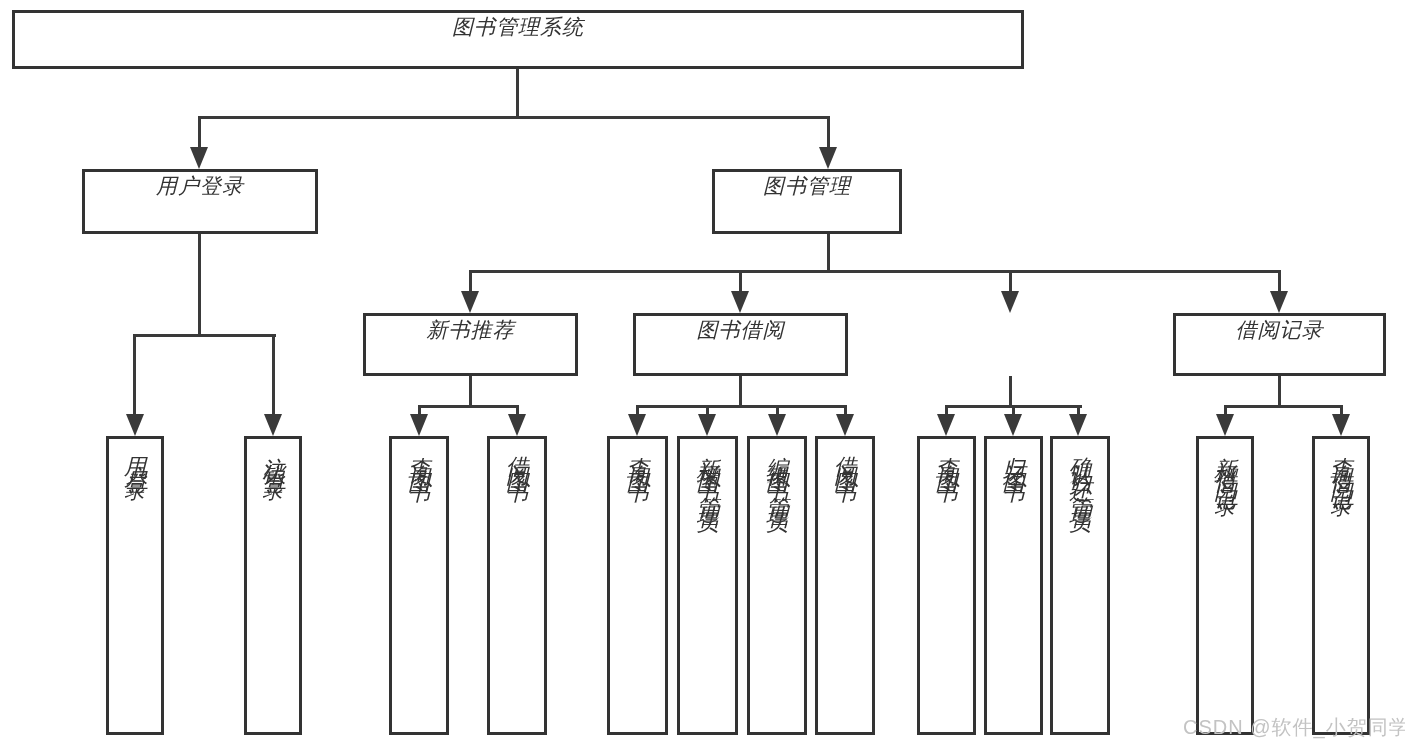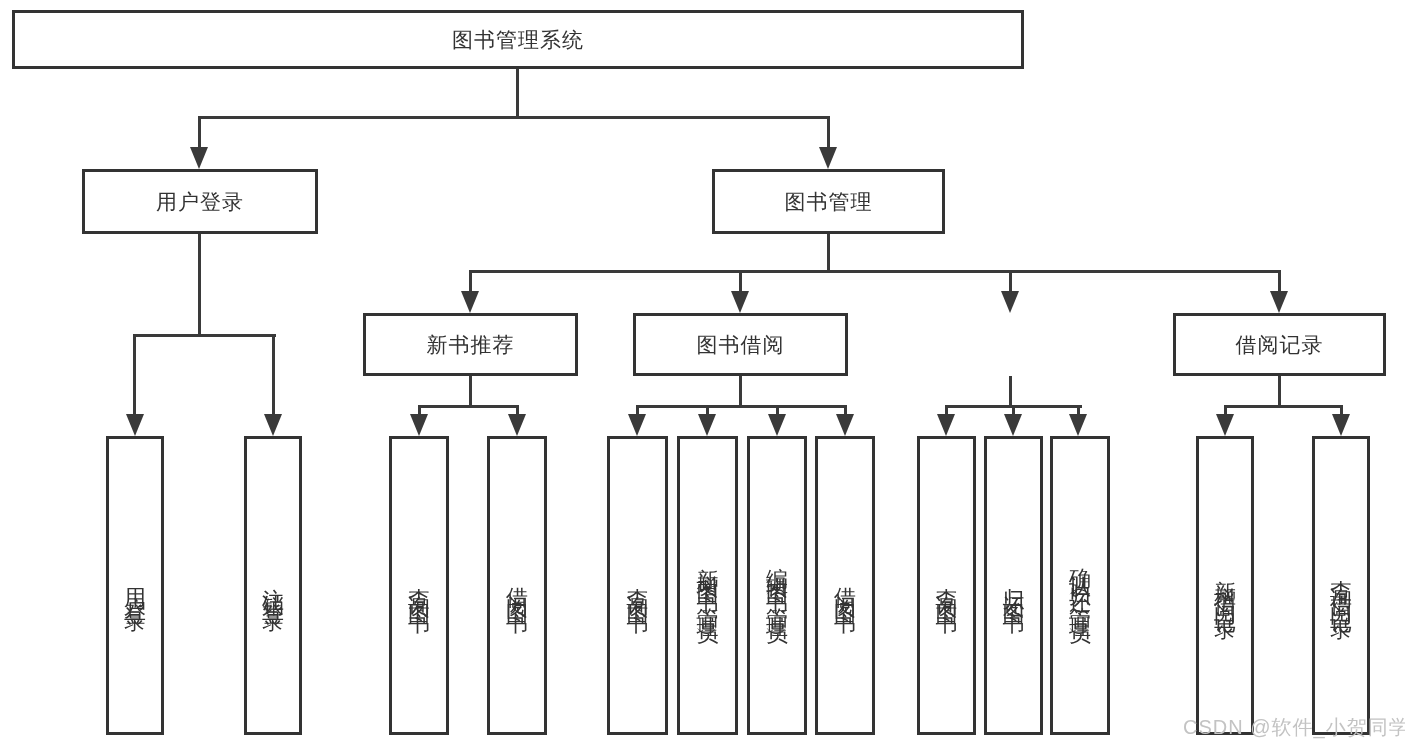--- a/index.html
+++ b/index.html
@@ -8,21 +8,21 @@
     width:1405px;height:747px;
     background:var(--background,#fff);
     font-family:"Liberation Sans", sans-serif;
     overflow:hidden;
   }
   .box{
     position:absolute;
     box-sizing:border-box;
     background:var(--background,#fff);
     border:3px solid var(--border,#333);
-    display:flex;align-items:center;justify-content:center;
+    display:flex;justify-content:center;font-style:italic;
   }
   .box > span{
     color:var(--text,#333);
     font-size:21px;
     letter-spacing:1px;
     white-space:nowrap;
   }
   .vbox > span{
     writing-mode:vertical-rl;
     text-orientation:mixed;
@@ -62,21 +62,21 @@
   <div class="vline" style="left:516px;top:69px;width:3px;height:50px;"></div>
   <div class="hline" style="left:198px;top:116px;width:632px;height:3px;"></div>
   <div class="vline" style="left:198px;top:116px;width:3px;height:33px;"></div>
   <div class="arrow" style="left:190px;top:147px;"></div>
   <div class="vline" style="left:827px;top:116px;width:3px;height:33px;"></div>
   <div class="arrow" style="left:819px;top:147px;"></div>
 
   <div class="box" style="left:82px;top:169px;width:236px;height:65px;">
     <span>用户登录</span>
   </div>
-  <div class="box" style="left:712px;top:169px;width:233px;height:65px;">
+  <div class="box" style="left:712px;top:169px;width:190px;height:65px;">
     <span>图书管理</span>
   </div>
 
   <div class="vline" style="left:198px;top:234px;width:3px;height:103px;"></div>
   <div class="hline" style="left:133px;top:334px;width:143px;height:3px;"></div>
   <div class="vline" style="left:133px;top:334px;width:3px;height:83px;"></div>
   <div class="arrow" style="left:126px;top:414px;"></div>
   <div class="vline" style="left:272px;top:334px;width:3px;height:83px;"></div>
   <div class="arrow" style="left:264px;top:414px;"></div>
 

